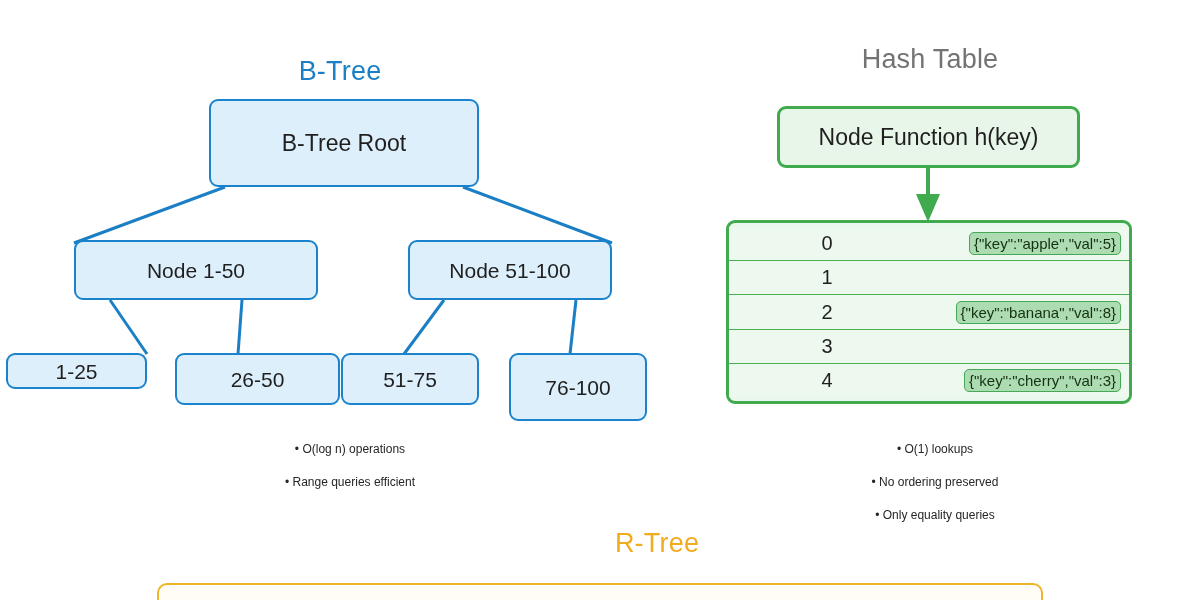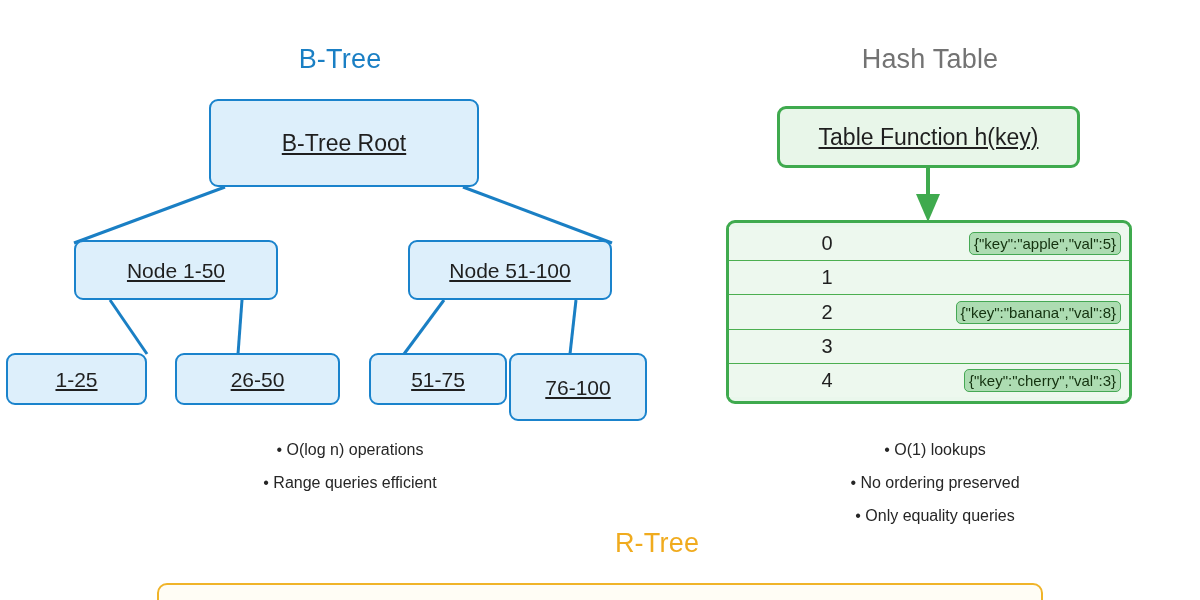--- a/index.html
+++ b/index.html
@@ -24,55 +24,54 @@
 
   
   .section-title {
     position: absolute;
     text-align: center;
     font-size: 27px;
     font-weight: 400;
     letter-spacing: 0.2px;
     white-space: nowrap;
   }
-  #btree-title  { left: 140px; top: 44px; width: 400px; color: #1a7fc4; }
+  #btree-title  { left: 140px; top: 56px; width: 400px; color: #1a7fc4; }
   #hash-title   { left: 730px; top: 44px; width: 400px; color: #737373; }
   #rtree-title  { left: 457px; top: 528px; width: 400px; color: #f0ab1e; }
 
   
   .node {
     position: absolute;
     box-sizing: border-box;
     display: flex;
     align-items: center;
     justify-content: center;
     border-radius: 9px;
     font-size: 21px;
     line-height: 1;
     white-space: nowrap;
-    text-decoration: underline;
   }
   .node.blue {
     background: #ddeffb;
     border: 2.5px solid #1a83cc;
     color: #1f1f1f;
   }
   .node.green {
     background: #e8f6e9;
     border: 3px solid #3faa4e;
     color: #1f1f1f;
   }
 
   
   #btree-root   { left: 209px; top: 99px;  width: 270px; height: 88px; font-size: 23px; }
-  #btree-mid-1  { left: 74px;  top: 240px; width: 204px; height: 60px; }
+  #btree-mid-1  { left: 74px;  top: 240px; width: 244px; height: 60px; }
   #btree-mid-2  { left: 408px; top: 240px; width: 204px; height: 60px; }
-  #btree-leaf-1 { left: 6px;   top: 353px; width: 141px; height: 52px; }
+  #btree-leaf-1 { left: 6px;   top: 353px; width: 141px; height: 36px; }
   #btree-leaf-2 { left: 175px; top: 353px; width: 165px; height: 52px; }
-  #btree-leaf-3 { left: 341px; top: 353px; width: 138px; height: 52px; margin-left: 28px; }
+  #btree-leaf-3 { left: 341px; top: 353px; width: 138px; height: 52px; }
   #btree-leaf-4 { left: 509px; top: 353px; width: 138px; height: 68px; }
 
   
   #hash-func {
     left: 777px; top: 106px; width: 303px; height: 62px;
     font-size: 23px;
   }
 
   
   .links {
@@ -130,21 +129,21 @@
   }
   .bucket-value.empty {
     background: transparent;
     border-color: transparent;
   }
 
   
   .bullets {
     position: absolute;
     text-align: center;
-    font-size: 16px;
+    font-size: 12px;
     line-height: 33px;
     color: #262626;
   }
   #btree-bullets { left: 150px; top: 433px; width: 400px; }
   #hash-bullets  { left: 735px; top: 433px; width: 400px; }
   .bullets div { white-space: nowrap; }
 
   
   #rtree-box {
     position: absolute;
@@ -187,21 +186,21 @@
   <div class="node blue" id="btree-leaf-3">51-75</div>
   <div class="node blue" id="btree-leaf-4">76-100</div>
 
   <div class="bullets" id="btree-bullets">
     <div>• O(log n) operations</div>
     <div>• Range queries efficient</div>
   </div>
 
   <div class="section-title" id="hash-title">Hash Table</div>
 
-  <div class="node green" id="hash-func">Table Function h(key)</div>
+  <div class="node green" id="hash-func">Node Function h(key)</div>
 
   <svg class="links" viewBox="0 0 1200 600" xmlns="http://www.w3.org/2000/svg">
     <line x1="928" y1="168" x2="928" y2="196" stroke="#3faa4e" stroke-width="4"></line>
     <polygon points="916,194 940,194 928,222" fill="#3faa4e"></polygon>
   </svg>
 
   <div id="hash-table">
     <div class="bucket">
       <span class="bucket-index">0</span>
       <span class="bucket-value">{"key":"apple","val":5}</span>

